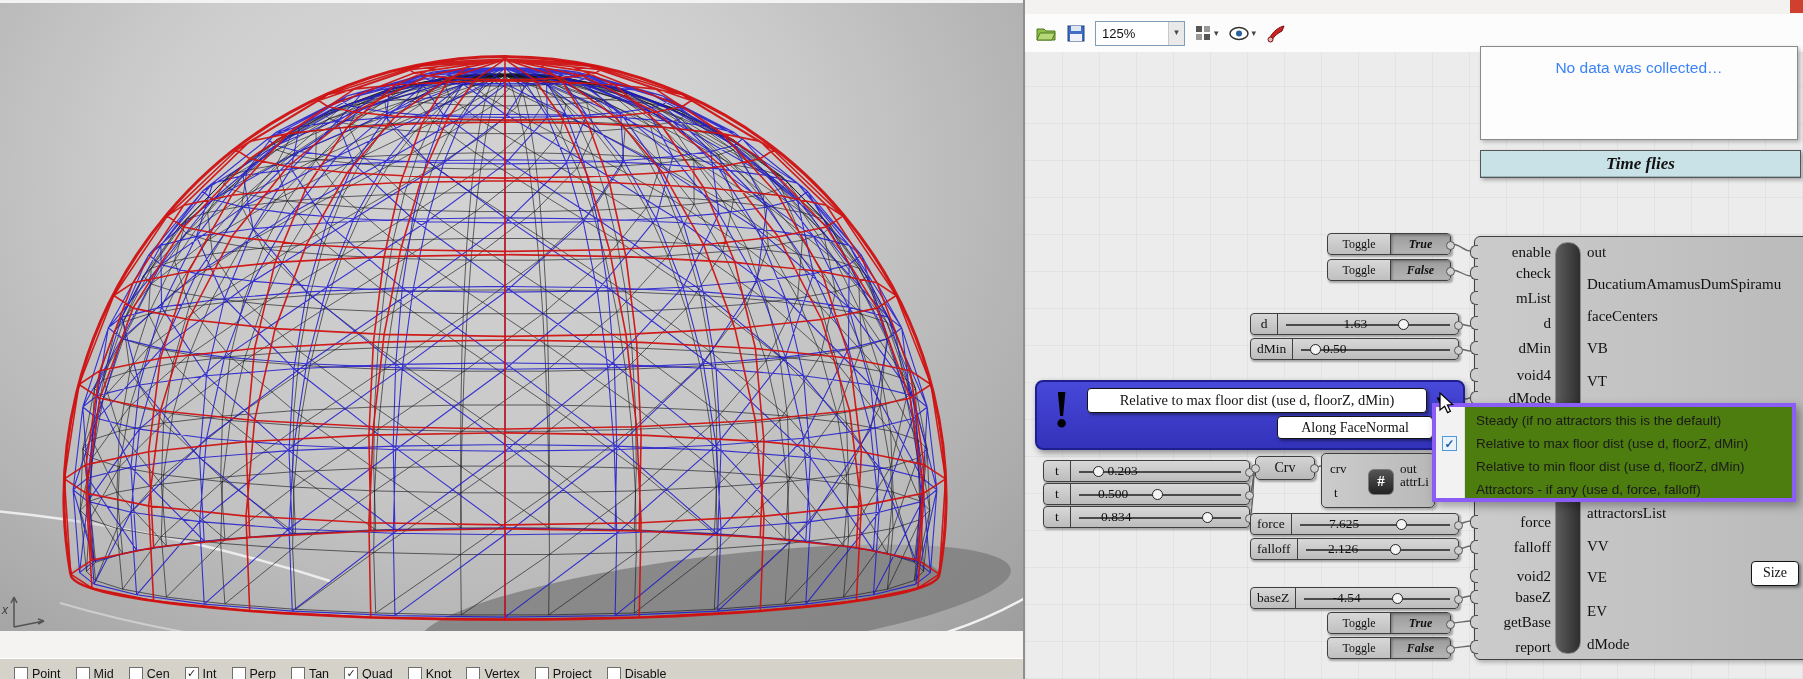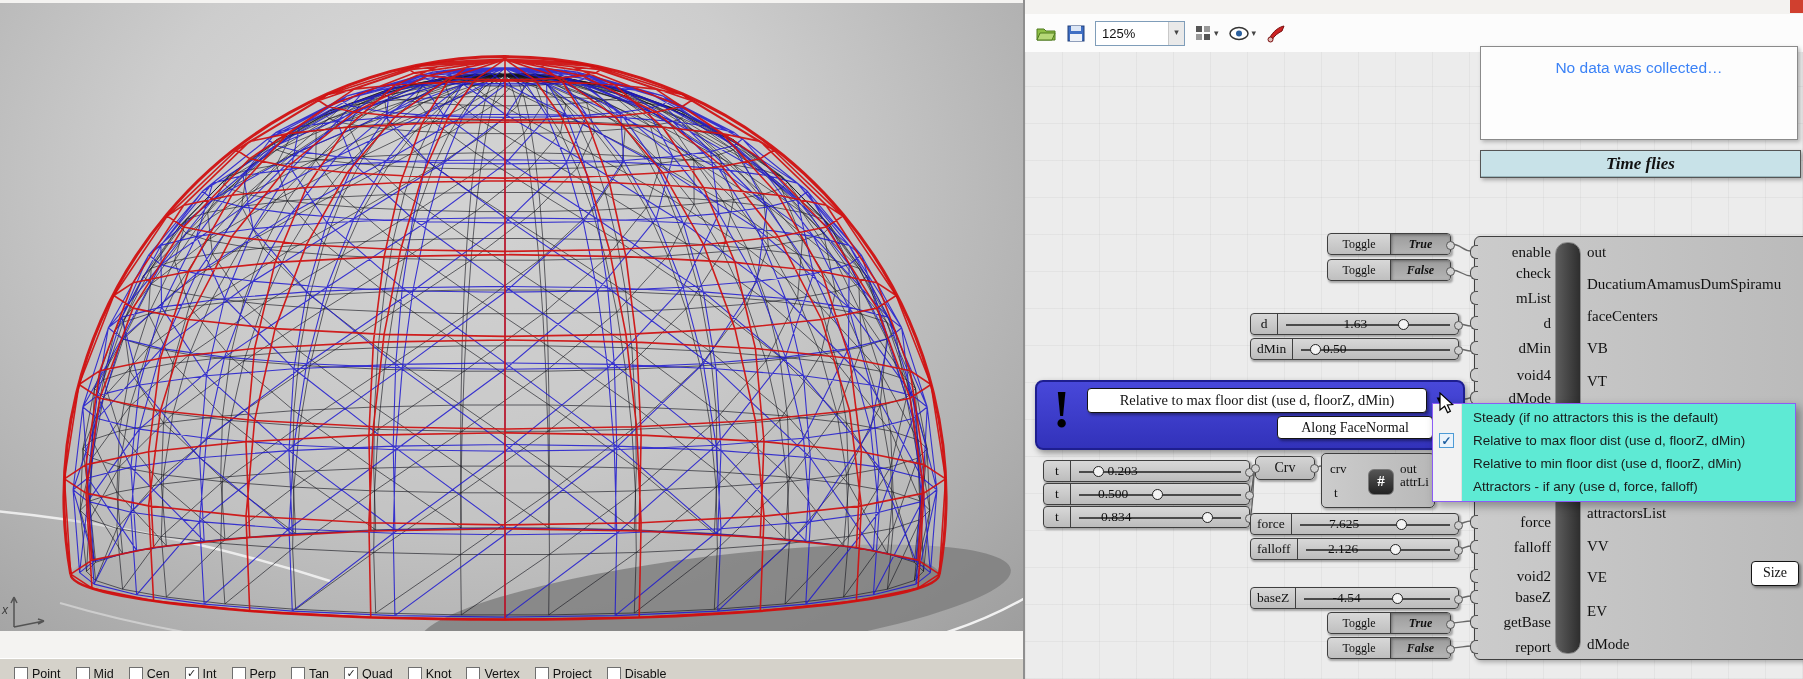--- a/index.html
+++ b/index.html
@@ -106,22 +106,22 @@
   .vl-box{position:absolute;left:50px;top:6px;width:340px;height:25px;background:#fff;
           border:1.5px solid #141414;border-radius:4px;text-align:center;
           font-family:"Liberation Serif",serif;font-size:14.5px;line-height:23px;
           box-shadow:2px 2px 3px rgba(0,0,0,.4);box-sizing:border-box;}
   .vl-arrow{position:absolute;left:397px;top:11px;font-size:13px;color:#000;}
   .along-box{position:absolute;left:240px;top:34px;width:156px;height:23px;background:#fff;
              border:1.5px solid #141414;border-radius:4px;text-align:center;
              font-family:"Liberation Serif",serif;font-size:14px;line-height:21px;
              box-shadow:2px 2px 3px rgba(0,0,0,.4);box-sizing:border-box;}
   
-  .gh-menu{position:absolute;left:407px;top:403px;width:364px;height:99px;background:#5eead4;
-           border:1px solid #8b5cf6;box-shadow:4px 4px 9px rgba(0,0,0,.35);z-index:8;padding-top:2px;box-sizing:border-box;}
+  .gh-menu{position:absolute;left:407px;top:403px;width:364px;height:99px;background:#4d7c0f;
+           border:4px solid #8b5cf6;box-shadow:4px 4px 9px rgba(0,0,0,.35);z-index:8;padding-top:2px;box-sizing:border-box;}
   .gh-menu::before{content:'';position:absolute;left:0;top:0;bottom:0;width:28px;background:#f2f2f2;
            border-right:1px solid #e0e0e0;}
   .menu-item{position:relative;height:23px;line-height:23px;padding-left:40px;font-size:13.5px;
              color:#1a1a1a;white-space:nowrap;}
   .menu-checkbox{position:absolute;left:6px;top:4px;width:15px;height:15px;background:#eaf3fb;
                  border:1px solid #4d9bd6;color:#1d5fa0;font-size:12px;line-height:14px;text-align:center;
                  font-weight:bold;box-sizing:border-box;}
   
   .gh-size{position:absolute;left:726px;top:561px;width:48px;height:25px;background:#fff;
            border:1.5px solid #141414;border-radius:4px;text-align:center;z-index:4;

